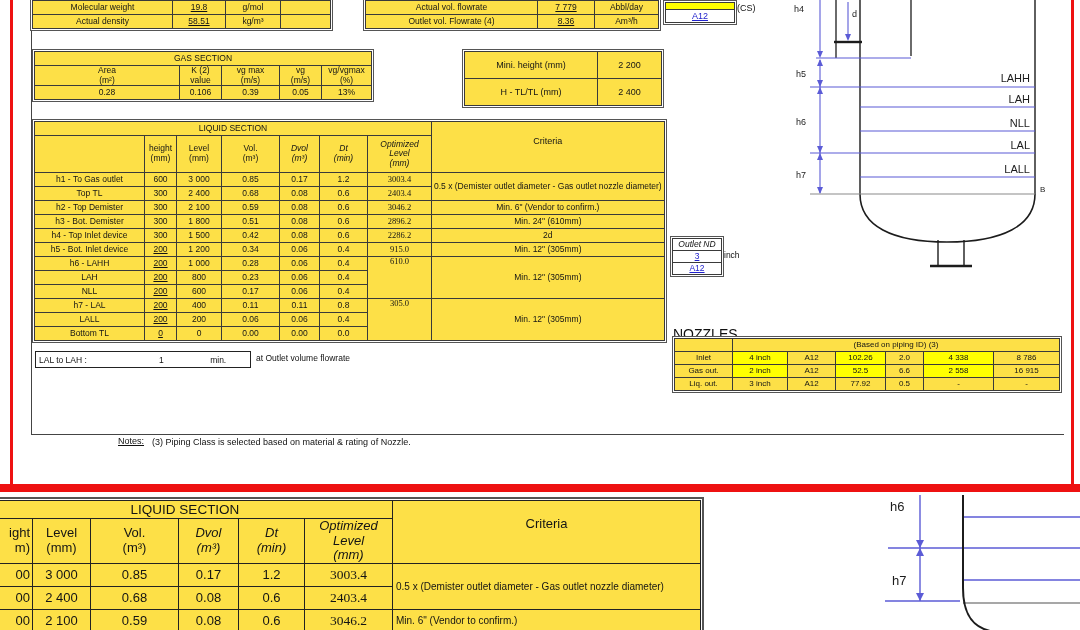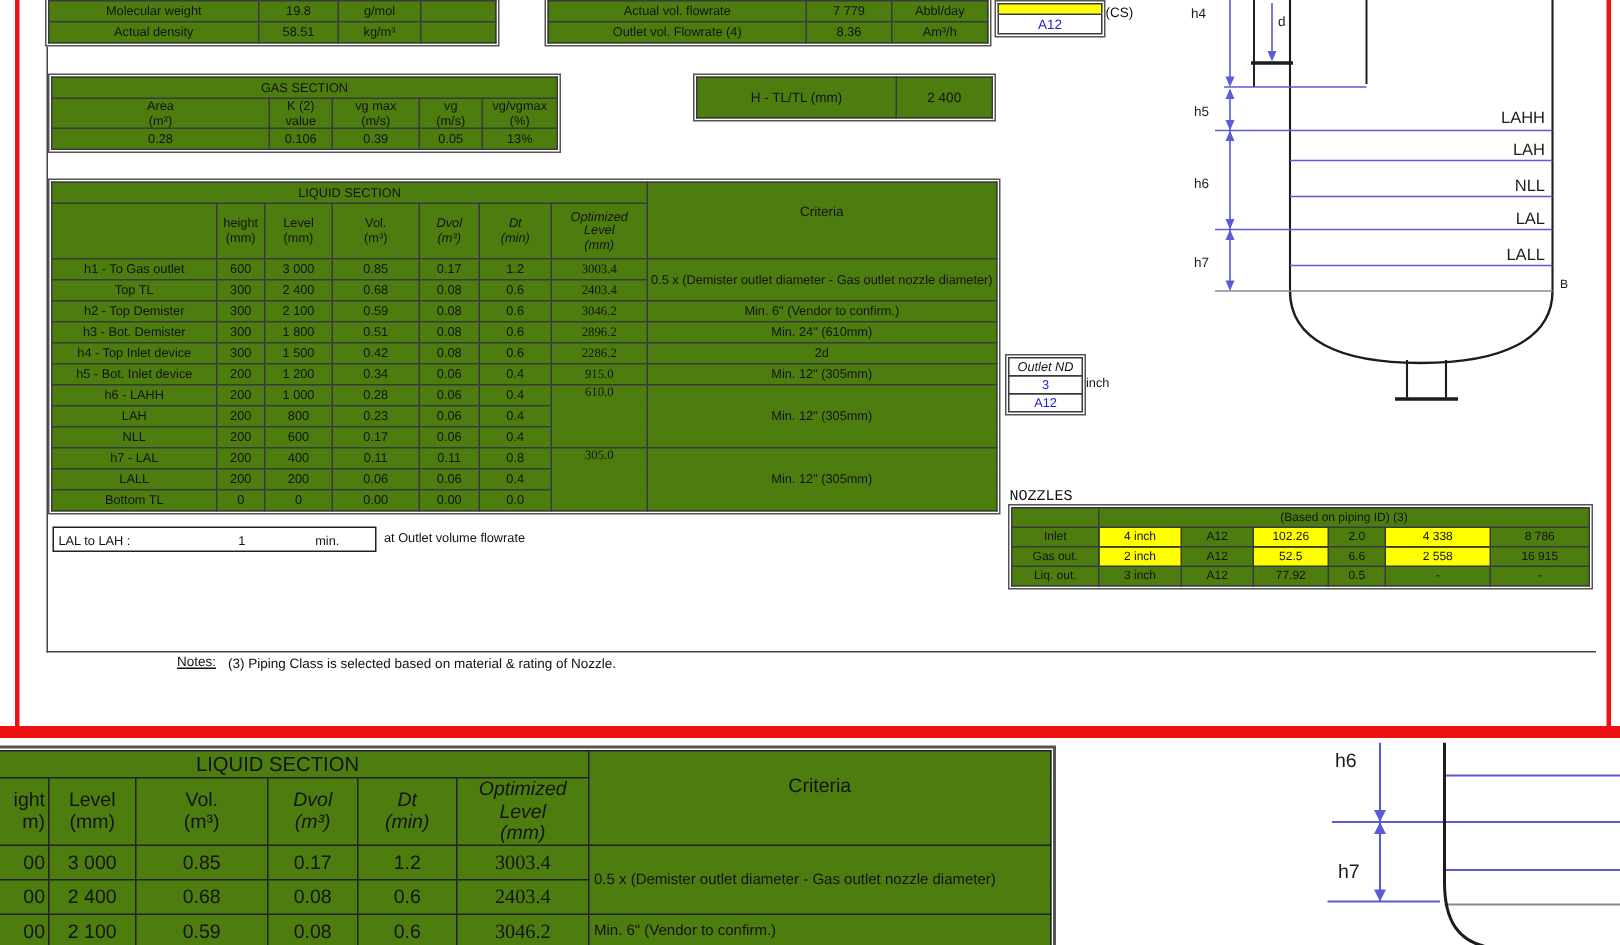--- a/index.html
+++ b/index.html
@@ -6,27 +6,27 @@
   #screen{position:relative;width:1080px;height:630px;background:#fff;overflow:hidden;
           font-family:"Liberation Sans",sans-serif;color:#111;}
   .abs{position:absolute;}
   
   .red-line{position:absolute;background:#ee1111;}
   
   #frame{position:absolute;left:31px;top:-3px;width:1032px;height:437px;
          border-left:1px solid #444;border-bottom:1px solid #444;}
   
   .tbl-wrap{position:absolute;border:1px solid #555;padding:1px;background:#fff;}
-  table.sheet{border-collapse:collapse;table-layout:fixed;background:#4d7c0f;}
+  table.sheet{border-collapse:collapse;table-layout:fixed;background:#fde047;}
   table.sheet td{border:1px solid #3a3a3a;padding:0 2px;text-align:center;
                  font-size:8.5px;line-height:1.12;color:#141414;overflow:hidden;
                  white-space:nowrap;}
   td.left{text-align:left;}
   td.nb{border:none;}
-  .blu{color:#2222cc;}
+  .blu{color:#2222cc;text-decoration:underline;}
   .yel{background:#ffff00;color:#993300;}
   td.title{height:13px;font-size:9px;}
   .it{font-style:italic;}
   td.crit{font-size:7px;text-align:left;white-space:normal;line-height:1.1;padding:0 1px;}
   td.optv{font-family:"Liberation Serif",serif;font-size:9px;}
   td.vtop{vertical-align:top;}
   
   #props td,#flow td{height:13px;}
   #gas td{height:13px;}
   #gas td.hdr{height:12px;}
@@ -43,21 +43,21 @@
   #ondbox div{border:1px solid #3a3a3a;text-align:center;font-size:8.5px;height:11px;line-height:11px;margin-top:-1px;}
   #ondbox div:first-child{margin-top:0;}
   
   #resbox{position:absolute;left:35px;top:351px;width:214px;height:15px;border:1px solid #222;
           display:flex;align-items:center;font-size:8.5px;gap:25px;}
   #resbox .rl{width:92px;padding-left:3px;}
   #resbox .rv{width:60px;text-align:center;}
   #resbox .ru{width:50px;text-align:left;}
   #ressuf{position:absolute;left:256px;top:353px;font-size:8.5px;}
   
-  #nozlabel{position:absolute;left:673px;top:326px;font-size:10px;font-family:Liberation Mono, monospace;}
+  #nozlabel{position:absolute;left:673px;top:326px;font-size:14px;}
   #noz td{height:12px;font-size:8px;}
   #noz td.idh{font-size:9.5px;}
   
   #notes{position:absolute;left:118px;top:436px;font-size:9px;display:flex;}
   #notes .nlab{text-decoration:underline;margin-right:8px;}
   #notes .nitem{line-height:12px;}
   
   #btbl td{font-size:13px;height:22px;border:1px solid #222;}
   #btbl td.btitle{height:17px;font-size:13.5px;}
   #btbl td.bhdr{height:44px;}
@@ -156,20 +156,24 @@
       </table>
   </div>
 
   <div class="tbl-wrap" style="left:462px;top:49px;">
     <table class="sheet" id="mini">
         <colgroup>
           <col style="width:133px">
           <col style="width:64px">
         </colgroup>
       <tbody>
+          <tr>
+        <td>Mini. height (mm)</td>
+        <td>2 200</td>
+          </tr>
       <tr>
         <td>H - TL/TL (mm)</td>
         <td>2 400</td>
           </tr>
     </tbody>
       </table>
   </div>
 
   <div class="tbl-wrap" style="left:32px;top:119px;">
     <table class="sheet" id="liqtbl">

